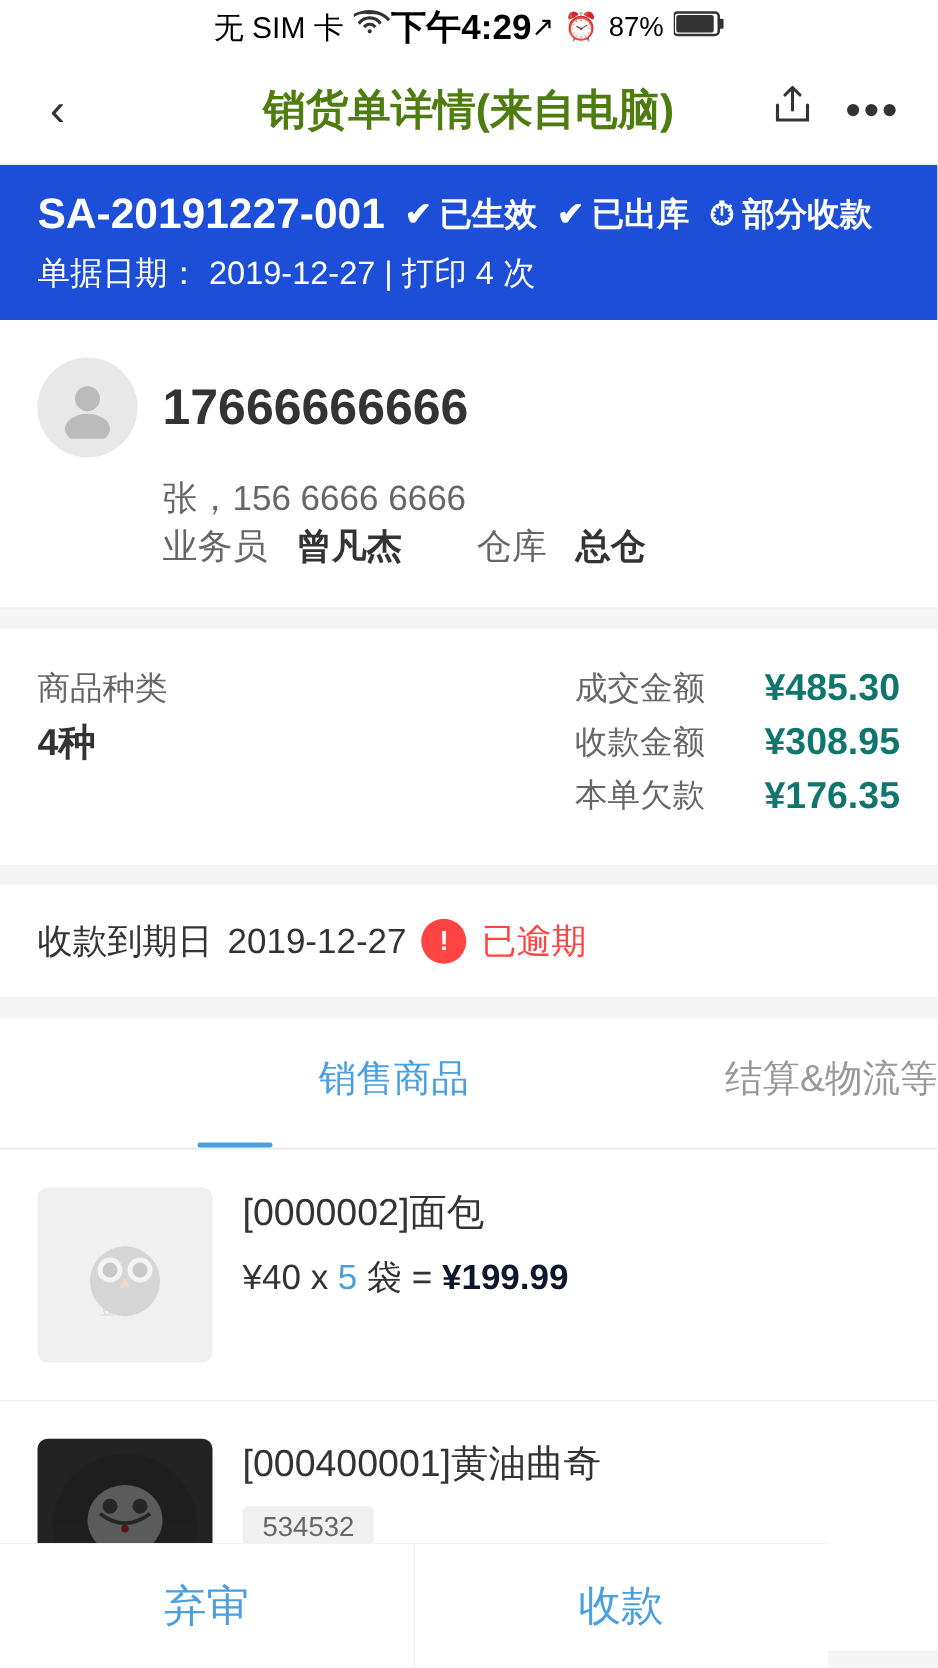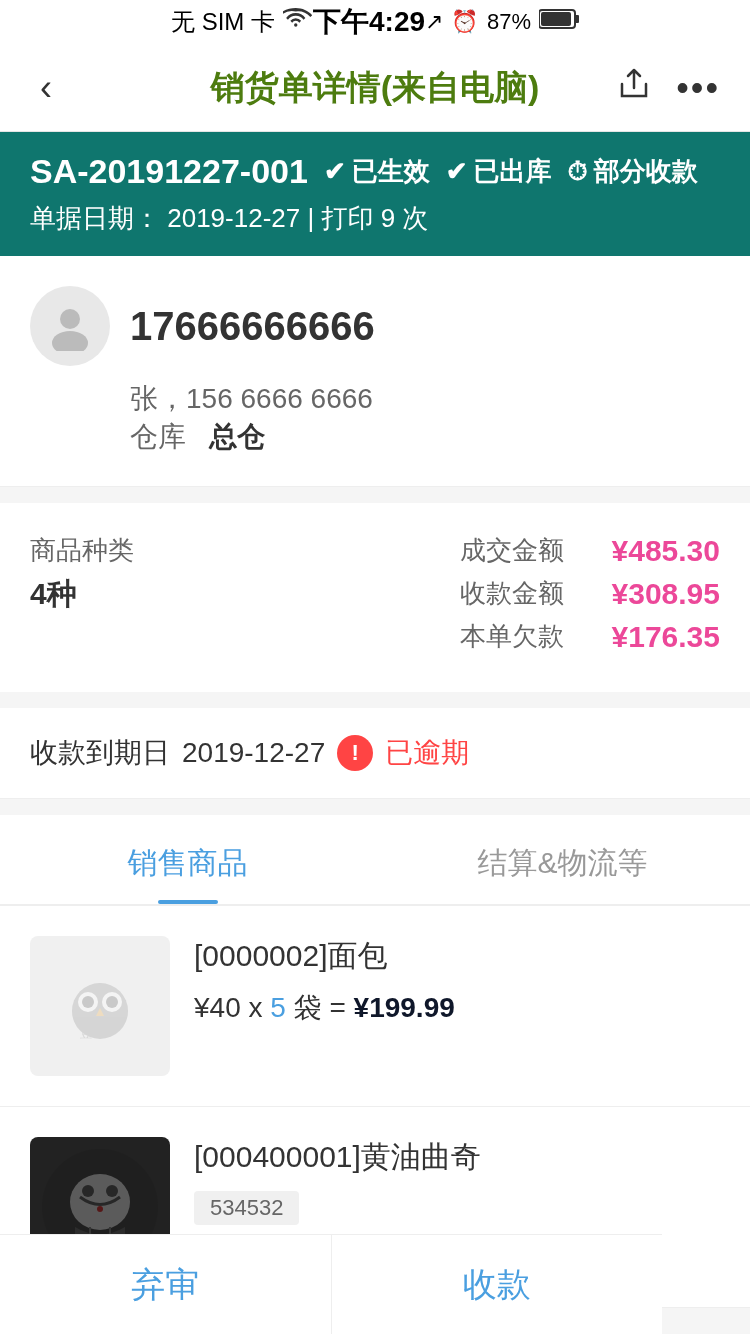--- a/index.html
+++ b/index.html
@@ -59,21 +59,21 @@
       align-items: center;
     }
     .nav-bar .right-actions .icon {
       font-size: 30px;
       color: #333;
       cursor: pointer;
     }
 
     
     .header-banner {
-      background: #0f766e;
+      background: #1d4ed8;
       padding: 20px 30px;
     }
     .header-banner .order-id {
       font-size: 34px;
       font-weight: 700;
       color: #fff;
       margin-bottom: 10px;
       display: flex;
       align-items: center;
       gap: 16px;
@@ -168,21 +168,21 @@
       align-items: center;
       gap: 16px;
       margin-bottom: 8px;
     }
     .summary-right .row .rlabel {
       font-size: 26px;
       color: #666;
     }
     .summary-right .row .amount {
       font-size: 30px;
-      color: #ec4899;
+      color: #0f766e;
       font-weight: 600;
       min-width: 140px;
       text-align: right;
     }
 
     
     .overdue-section {
       background: #fff;
       padding: 26px 30px;
       margin-top: 16px;
@@ -214,22 +214,22 @@
     .tabs-section {
       background: #fff;
       margin-top: 16px;
       border-bottom: 2px solid #eee;
     }
     .tabs {
       display: flex;
     }
     .tab {
       flex: 1;
-      text-align: center;
-      padding: 28px 0 20px;
+      text-align: right;
+      padding: 28px 0 34px;
       font-size: 30px;
       color: #999;
       cursor: pointer;
       position: relative;
     }
     .tab.active {
       color: #4A9FE0;
     }
     .tab.active::after {
       content: '';
@@ -382,36 +382,41 @@
       </span>
       <span class="badge">
         <span class="badge-icon">⏱</span>
         <span>部分收款</span>
       </span>
     </div>
   </div>
   <div class="date-info">
     <span>单据日期：</span>
     <span>2019-12-27</span>
-    <span>| 打印 9 次</span>
+    <span>| 打印 4 次</span>
   </div>
 </div>
 
 <div class="customer-section">
   <div class="customer-row">
     <div class="avatar">
       <svg viewBox="0 0 50 50" xmlns="http://www.w3.org/2000/svg">
         <circle cx="25" cy="18" r="10" fill="#bbb"></circle>
         <ellipse cx="25" cy="42" rx="18" ry="12" fill="#bbb"></ellipse>
       </svg>
     </div>
     <span class="customer-name">17666666666</span>
   </div>
   <div class="customer-phone">张，156 6666 6666</div>
   <div class="customer-meta">
+    <span>
+      <span>业务员</span>
+      &nbsp;
+      <strong>曾凡杰</strong>
+    </span>
     <span>
       <span>仓库</span>
       &nbsp;
       <strong>总仓</strong>
     </span>
   </div>
 </div>
 
 <div class="summary-section">
   <div class="summary-left">

